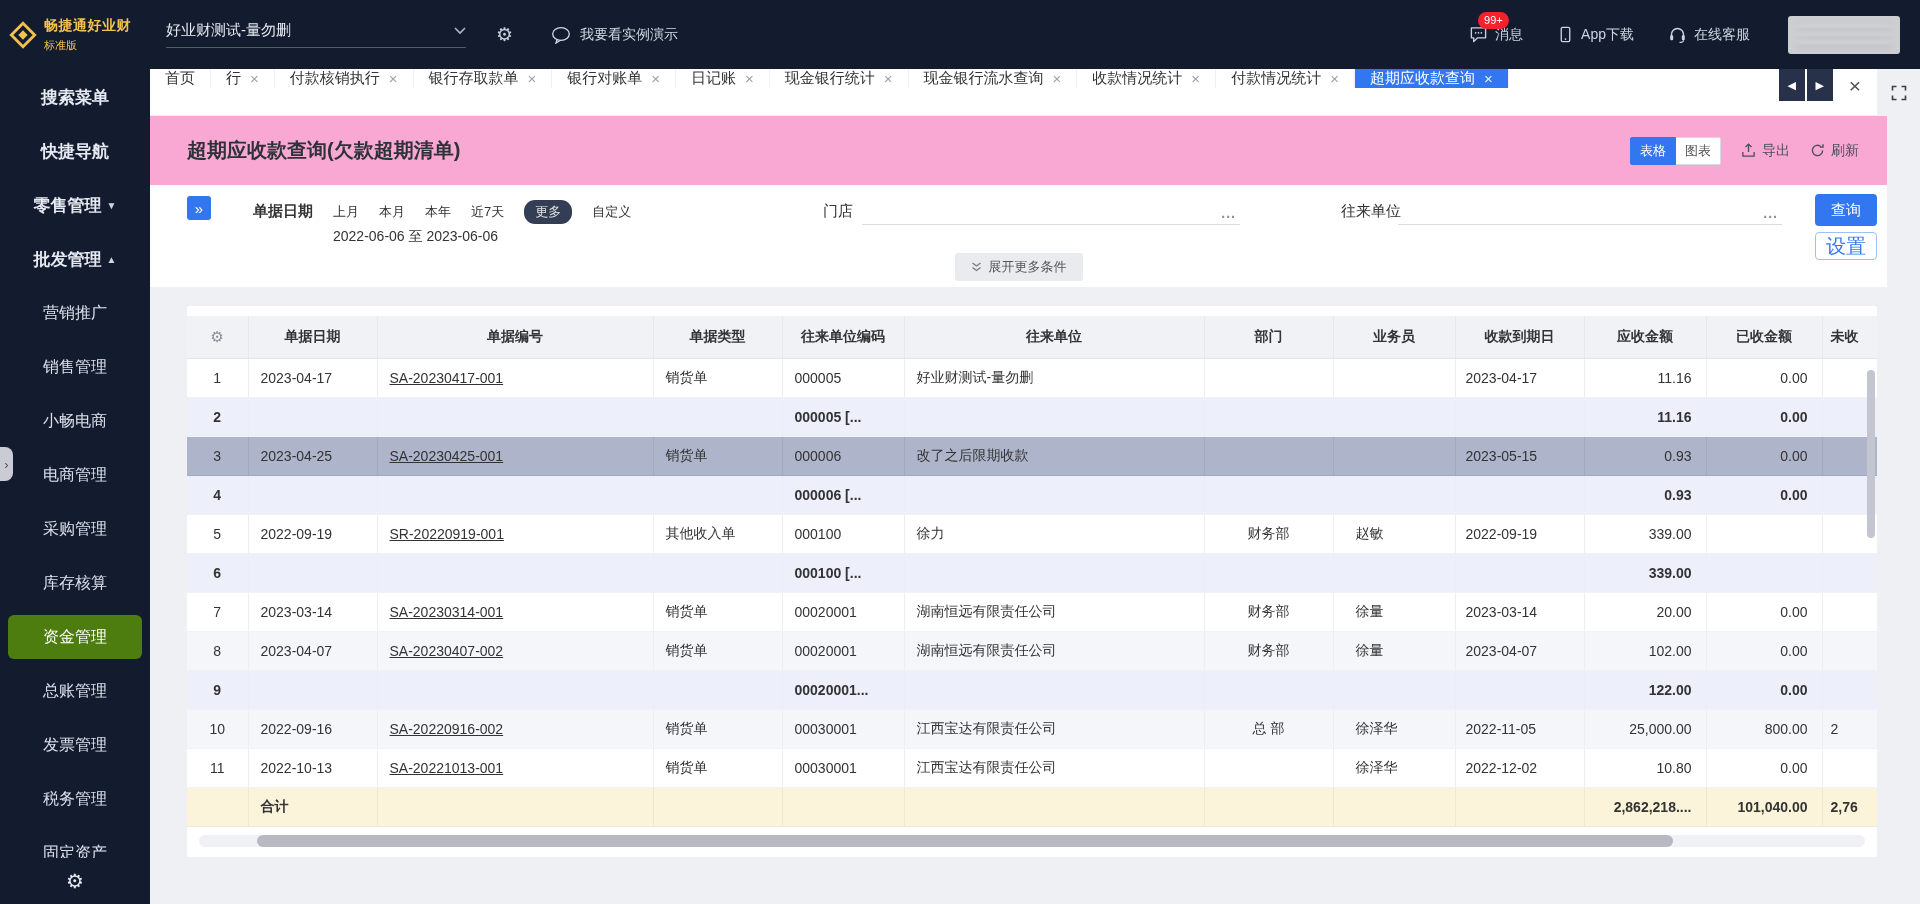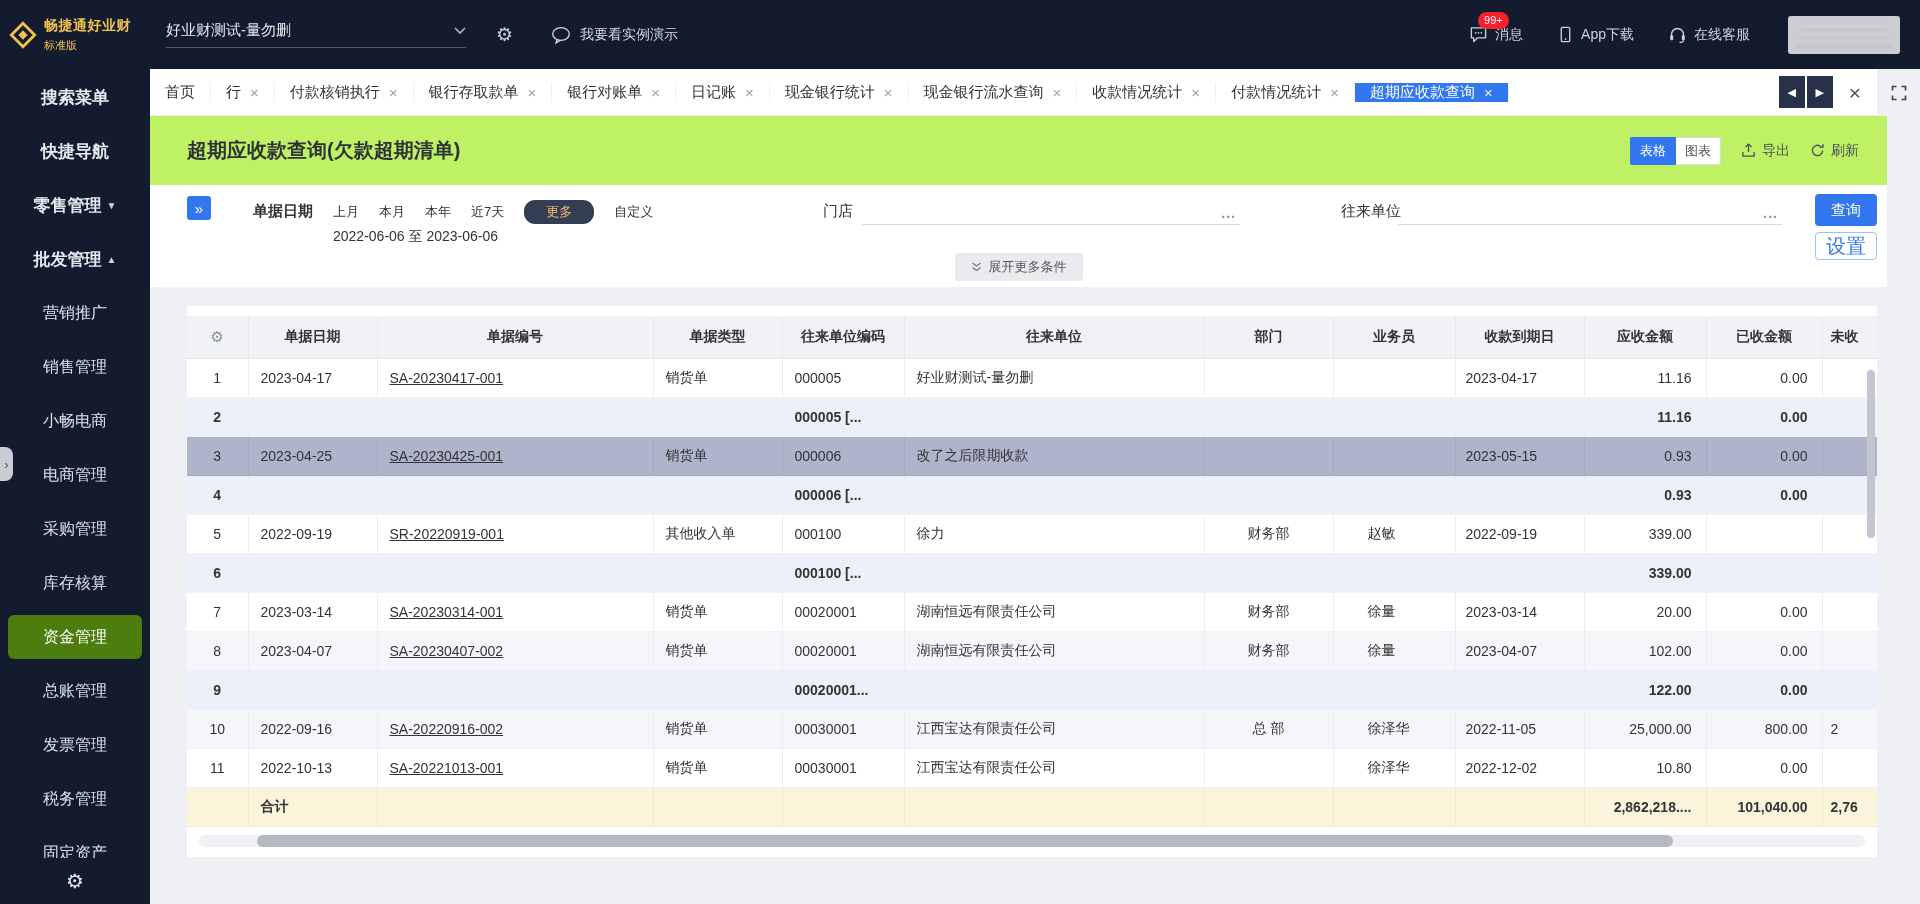--- a/index.html
+++ b/index.html
@@ -31,47 +31,47 @@
   .tb-gear { margin-left:30px; font-size:19px; color:#c6cdda; cursor:pointer; }
   .demo { display:flex; align-items:center; gap:9px; margin-left:38px; font-size:14px; color:#d3d8e2; cursor:pointer; }
   .tb-right { margin-left:auto; display:flex; align-items:center; gap:34px; }
   .tb-item { display:flex; align-items:center; gap:7px; font-size:14px; color:#cdd3df; cursor:pointer; position:relative; }
   .badge { position:absolute; top:-13px; left:9px; background:#f5222d; color:#fff; font-size:11px; line-height:1; padding:3px 6px; border-radius:9px; white-space:nowrap; }
   .redacted { width:112px; height:38px; background:#cdced1; border-radius:3px; margin-left:4px; position:relative; overflow:hidden; }
   .redacted::after { content:""; position:absolute; top:6px; bottom:6px; left:10px; right:10px; background:repeating-linear-gradient(0deg,#bdbec2 0 4px,#d8d9dc 4px 8px); filter:blur(2px); }
 
   
   .tabbar { height:47px; flex:0 0 47px; display:flex; align-items:stretch; background:#eef0f3; }
-  .tab-strip { flex:1; background:#fff; display:flex; align-items:center; overflow:hidden; border-bottom:1px solid #eceef1; }
+  .tab-strip { flex:1; background:#fff; display:flex; align-items:flex-start; overflow:hidden; border-bottom:1px solid #eceef1; }
   .tab { display:flex; align-items:center; gap:9px; padding:0 15px; font-size:15px; color:#333; border-right:1px solid #f0f1f4; cursor:pointer; white-space:nowrap; }
   .tab .x { color:#9aa1ad; font-size:15px; }
   .tab.active { background:#3377f0; color:#fff; }
   .tab.active .x { color:#e8efff; }
   .tab-ctrl { display:flex; align-items:center; margin-left:auto; padding-right:6px; gap:2px; }
   .nav-btn { width:26px; height:32px; background:#27314a; color:#fff; display:flex; align-items:center; justify-content:center; font-size:11px; cursor:pointer; }
   .close-all { color:#4a4f59; font-size:21px; margin:0 10px 0 14px; cursor:pointer; line-height:1; }
   .fs-btn { width:43px; display:flex; align-items:center; justify-content:center; color:#3a3f49; cursor:pointer; }
 
   
   .page-body { flex:1; background:#eef0f3; overflow:hidden; display:flex; flex-direction:column; }
-  .page-head { height:69px; flex:0 0 69px; background:#bef264; margin-right:33px; display:flex; align-items:center; padding:0 28px 0 37px; }
+  .page-head { height:69px; flex:0 0 69px; background:#f9a8d4; margin-right:33px; display:flex; align-items:center; padding:0 28px 0 37px; }
   .page-title { font-size:20px; font-weight:bold; color:#2e3138; }
   .ph-right { margin-left:auto; display:flex; align-items:center; gap:20px; }
   .seg { display:flex; cursor:pointer; }
   .seg-a { background:#3377f0; color:#fff; font-size:13px; padding:4px 9px; border:1px solid #3377f0; border-radius:2px 0 0 2px; }
   .seg-b { background:#fff; color:#555; font-size:13px; padding:4px 9px; border:1px solid #d8dade; border-left:none; border-radius:0 2px 2px 0; }
   .tool { display:flex; align-items:center; gap:6px; font-size:14px; color:#4a4f58; cursor:pointer; }
 
   
   .filter-panel { height:102px; flex:0 0 102px; background:#fff; margin-right:33px; position:relative; }
   .collapse-btn { position:absolute; left:37px; top:11px; width:24px; height:24px; background:#3377f0; color:#fff; border-radius:3px; display:flex; align-items:center; justify-content:center; font-size:15px; cursor:pointer; }
   .f-date-label { position:absolute; left:103px; top:17px; font-size:15px; color:#333; font-weight:600; }
   .quick { position:absolute; left:183px; top:15px; display:flex; align-items:center; gap:20px; }
   .q { font-size:13px; color:#333; cursor:pointer; }
-  .q-active { background:#333e55; color:#fdba74; border-radius:11px; padding:3px 22px; }
+  .q-active { background:#333e55; color:#e5e5e5; border-radius:11px; padding:3px 11px; }
   .f-range { position:absolute; left:183px; top:43px; font-size:14px; color:#333; cursor:pointer; }
   .f-label { position:absolute; top:17px; font-size:15px; color:#333; }
   .f-store-label { left:673px; }
   .f-partner-label { left:1191px; }
   .f-field { position:absolute; top:13px; height:27px; border-bottom:1px solid #d9dbe0; display:flex; align-items:flex-end; justify-content:flex-end; padding:0 4px 3px 0; cursor:text; }
   .f-store-field { left:712px; width:378px; }
   .f-partner-field { left:1248px; width:384px; }
   .dots { color:#8a8f99; font-weight:bold; letter-spacing:1px; font-size:14px; cursor:pointer; }
   .search-btn { position:absolute; right:10px; top:9px; width:62px; height:32px; background:#3377f0; color:#fff; border:none; border-radius:4px; font-size:15px; cursor:pointer; font-family:inherit; }
   .settings-btn { position:absolute; right:10px; top:47px; width:62px; height:28px; background:#fff; color:#3377f0; border:1px solid #9cc0f8; border-radius:4px; font-size:20px; cursor:pointer; font-family:inherit; }
@@ -82,21 +82,21 @@
   .table-wrap { overflow:hidden; position:relative; }
   table { width:100%; border-collapse:collapse; table-layout:fixed; }
   th { height:42px; background:#f1f2f6; font-size:14px; font-weight:bold; color:#333; text-align:center; border-right:1px solid #e6e8ee; border-bottom:1px solid #e2e4ea; white-space:nowrap; overflow:hidden; }
   th:last-child { border-right:none; text-align:left; padding-left:8px; }
   .th-gear { color:#8a8f99; font-size:15px; font-weight:normal; cursor:pointer; }
   td { height:39px; font-size:14px; color:#333; border-right:1px solid #edeef3; border-bottom:1px solid #f1f2f5; white-space:nowrap; overflow:hidden; padding:0 8px; }
   td:last-child { border-right:none; }
   .c-num { text-align:center; padding:0; }
   .c-date,.c-docno,.c-type,.c-code,.c-partner { text-align:left; padding-left:12px; }
   .c-dept { text-align:center; }
-  .c-sales { text-align:left; padding-left:34px; }
+  .c-sales { text-align:left; padding-left:22px; }
   .c-due { text-align:left; padding-left:10px; }
   .c-amt { text-align:right; padding-right:14px; }
   .c-un { text-align:left; padding-left:8px; }
   tr[data-name] { cursor:pointer; }
   .row-group td { background:#edf0fb; font-weight:bold; }
   .row-shade td { background:#f5f6f9; }
   .row-selected td { background:#aeb4ca; border-right-color:#a2a9c1; border-bottom-color:#a2a9c1; }
   .row-total td { background:#fcf4da; font-weight:bold; border-right-color:#f2e9cd; border-bottom-color:#f2e9cd; border-top:1px solid #efe4c4; }
   .doclink { text-decoration:underline; cursor:pointer; }
   .vscroll { position:absolute; right:2px; top:54px; width:8px; height:168px; background:#c3c6d0; border-radius:4px; cursor:pointer; }

